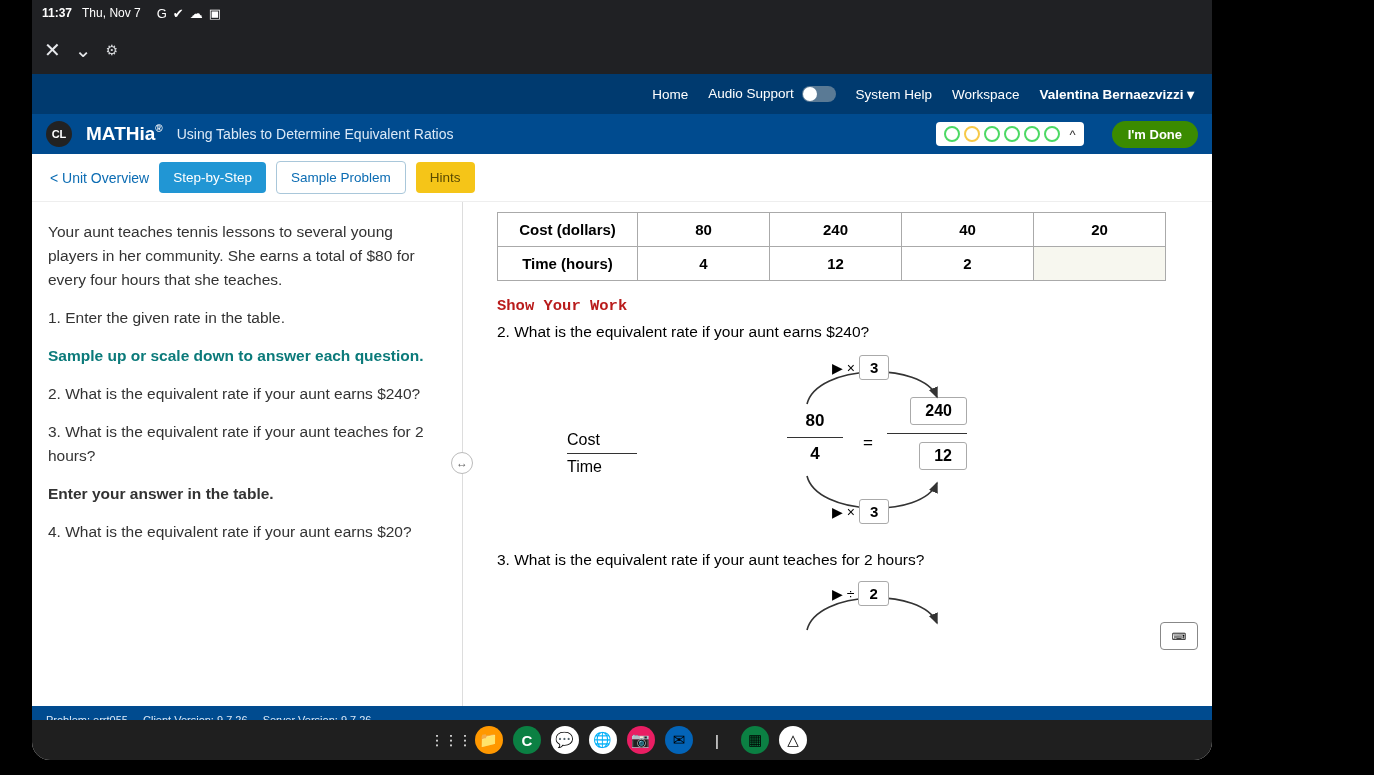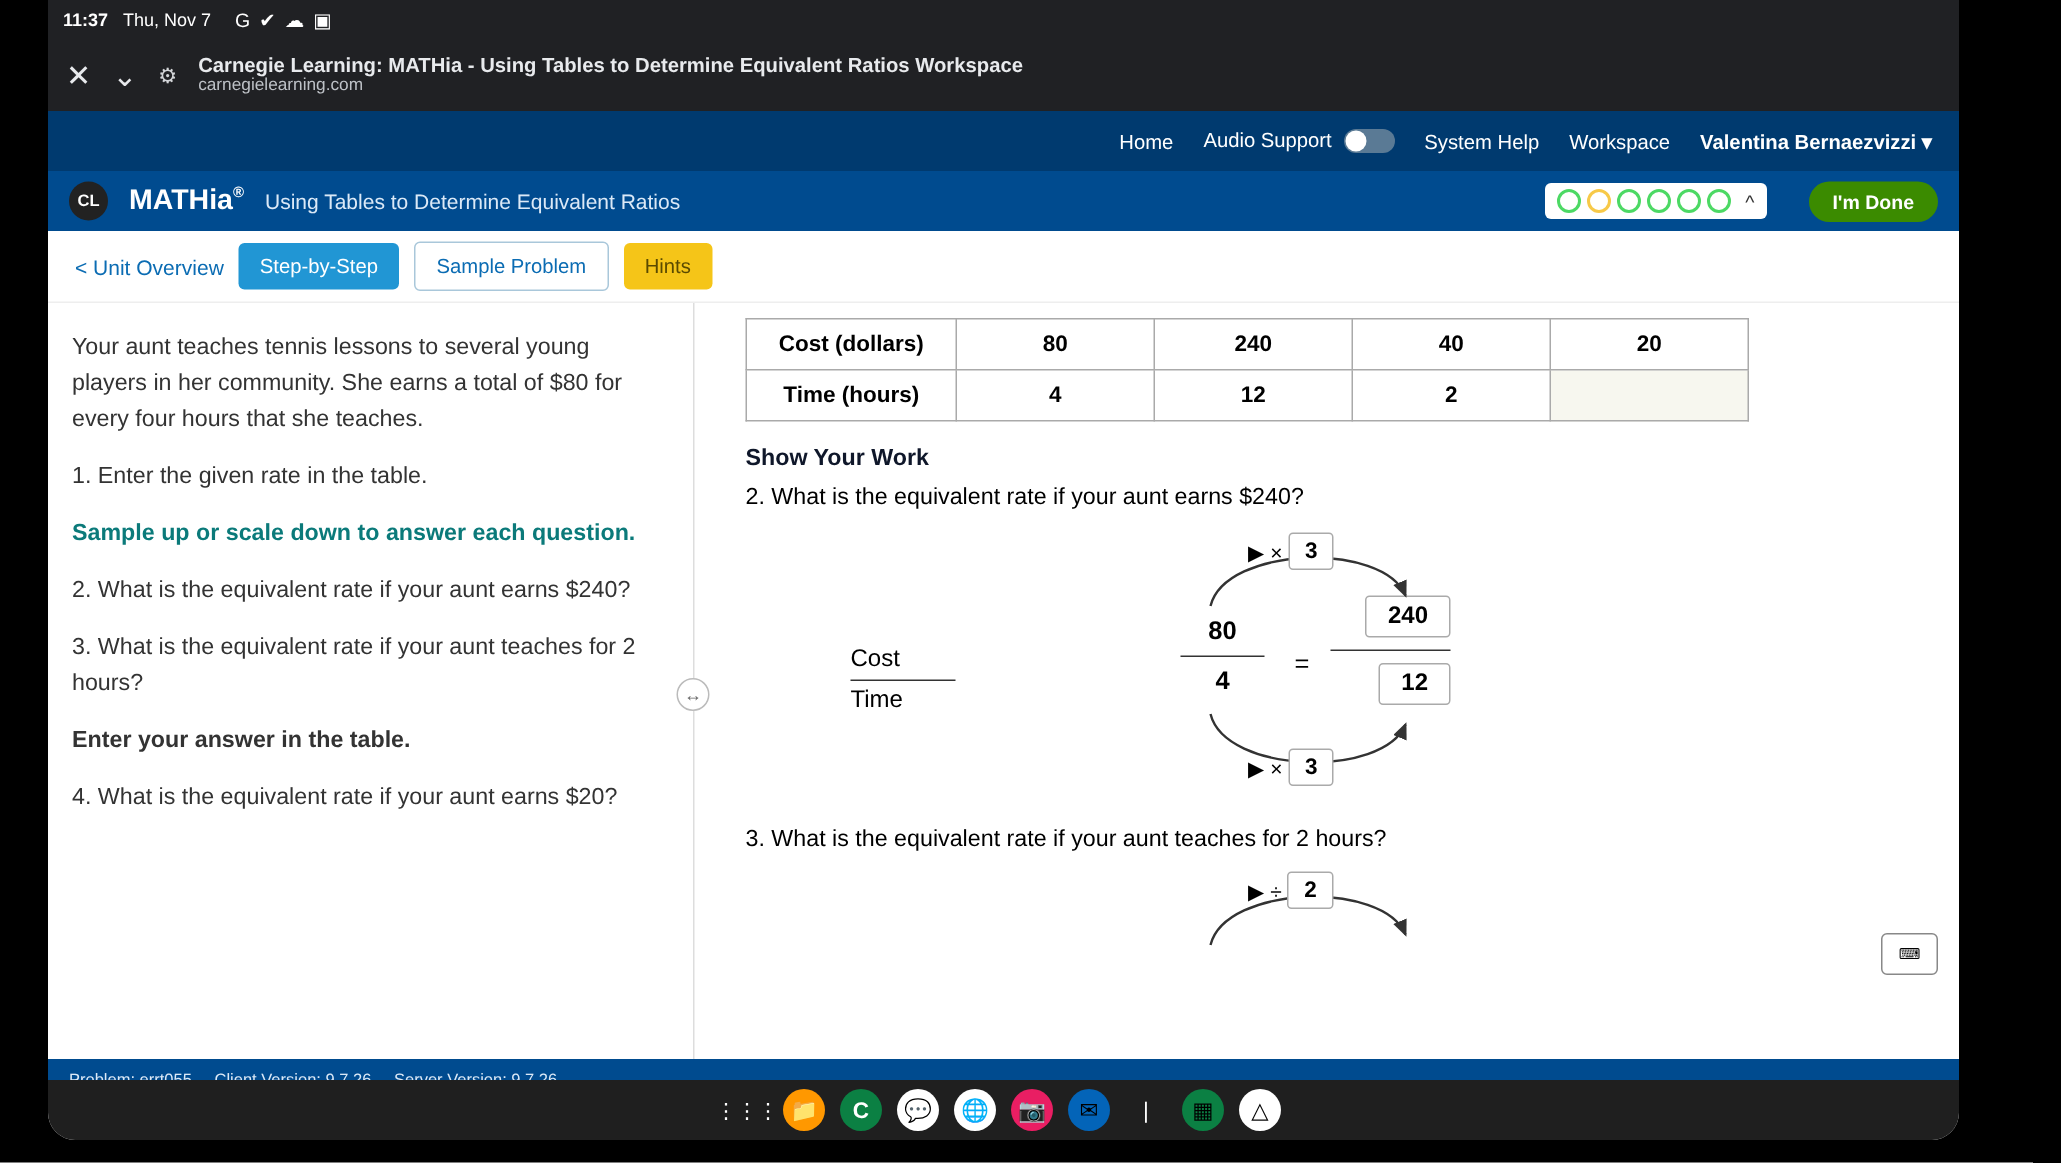--- a/index.html
+++ b/index.html
@@ -1,17 +1,17 @@
 <!DOCTYPE html>
 <html><head>
 <meta charset="utf-8">
 <style>
 * { box-sizing: border-box; margin: 0; padding: 0; }
 body { font-family: "Segoe UI", Arial, sans-serif; background: #000; width: 1374px; height: 775px; overflow: hidden; position: relative; }
-.screen { position: absolute; left: 32px; top: 0; width: 1274px; height: 760px; background: #fff; border-radius: 0 0 18px 18px; overflow: hidden; }
+.screen { position: absolute; left: 32px; top: 0; width: 1180px; height: 760px; background: #fff; border-radius: 0 0 18px 18px; overflow: hidden; }
 .statusbar { background: #202124; color: #fff; height: 26px; display: flex; align-items: center; padding: 0 10px; font-size: 12px; gap: 10px;}
 .statusbar .clock { font-weight: 600;}
 .statusbar .s-icons { margin-left:6px; display:flex; gap:6px; font-size:13px;}
 .tabbar { background: #202124; color: #e8eaed; height: 48px; display: flex; align-items: center; padding: 0 12px; gap: 14px; }
 .tabbar .x, .tabbar .v { font-size: 20px; cursor:pointer;}
 .tabbar .sicon { font-size:14px; opacity:.9;}
 .tabinfo { display:flex; flex-direction:column; line-height:1.15; }
 .tabinfo .title { font-size: 13.5px; font-weight:600; }
 .tabinfo .url { font-size: 11.5px; color:#bdc1c6;}
 .topnav { background: #003a6f; color:#fff; height:40px; display:flex; align-items:center; padding:0 18px; gap:20px; font-size:13.5px; position:relative;}
@@ -43,21 +43,21 @@
 .left .teal{ color:#0b7a7a; font-weight:700;}
 .divider{ width:1px; background:#ddd; position:relative;}
 .dragger{ position:absolute; left:-11px; top:250px; width:22px; height:22px; background:#fff; border:1px solid #bbb; border-radius:50%; display:flex; align-items:center; justify-content:center; font-size:12px; color:#666; cursor:ew-resize;}
 .right{ flex:1; padding:10px 20px 10px 34px; overflow:hidden;}
 .rtable-wrap{ margin-bottom:10px;}
 .rtable{ border-collapse:collapse;}
 .rtable th, .rtable td{ border:1px solid #aaa; padding:8px 0; text-align:center; font-size:15px;}
 .rtable th{ font-weight:700; width:140px; text-align:center; padding-left:10px; padding-right:10px;}
 .rtable td{ width:132px; font-weight:700;}
 .rtable td.input{ background:#f7f7ef;}
-.syw{ color:#0f172a; font-weight:700; font-size:15.5px; margin:16px 0 8px;}
+.syw{ color:#b91c1c; font-weight:700; font-size:15.5px; margin:16px 0 8px;font-family:Liberation Mono, monospace;}
 .q{ font-size:15.5px; margin-bottom:10px;}
 .diagram{ position:relative; height:200px; margin:10px 0 0 40px;}
 .frac-lbl{ position:absolute; left:30px; top:80px; font-size:16px;}
 .frac-lbl .line{ display:block; width:70px; border-top:1.5px solid #333; margin:4px 0;}
 .frac1{ position:absolute; left:250px; top:60px; text-align:center; font-size:17px; font-weight:600;}
 .frac1 .ln{ display:block; width:56px; border-top:1.5px solid #333; margin:6px auto;}
 .eq{ position:absolute; left:326px; top:82px; font-size:17px;}
 .frac2{ position:absolute; left:350px; top:46px; text-align:right;}
 .box{ display:inline-block; border:1px solid #aaa; padding:4px 14px; font-weight:700; font-size:16px; background:#fff; border-radius:3px;}
 .frac2 .ln2{ display:block; width:80px; border-top:1.5px solid #333; margin:8px auto;}
@@ -95,24 +95,20 @@
       <span>✔</span>
       <span>☁</span>
       <span>▣</span>
     </span>
   </div>
 
   <div class="tabbar">
     <span class="x">✕</span>
     <span class="v">⌄</span>
     <span class="sicon">⚙</span>
-    <div class="tabinfo">
-      <span class="title">Carnegie Learning: MATHia - Using Tables to Determine Equivalent Ratios Workspace</span>
-      <span class="url">carnegielearning.com</span>
-    </div>
   </div>
 
   <div class="topnav">
     <span class="tn-left"></span>
     <span class="tn-item">Home</span>
     <span class="tn-item">
       <span>Audio Support</span>
       <span class="toggle"></span>
     </span>
     <span class="tn-item">System Help</span>

